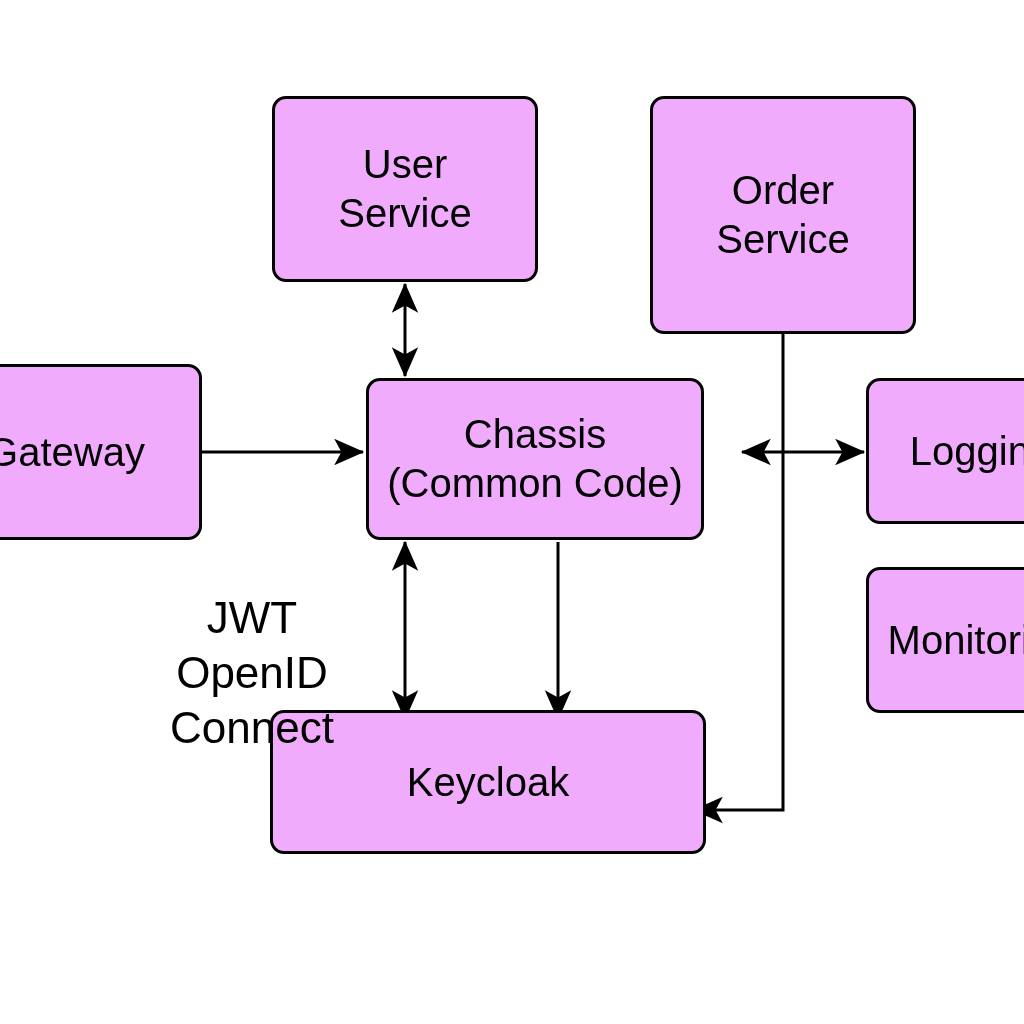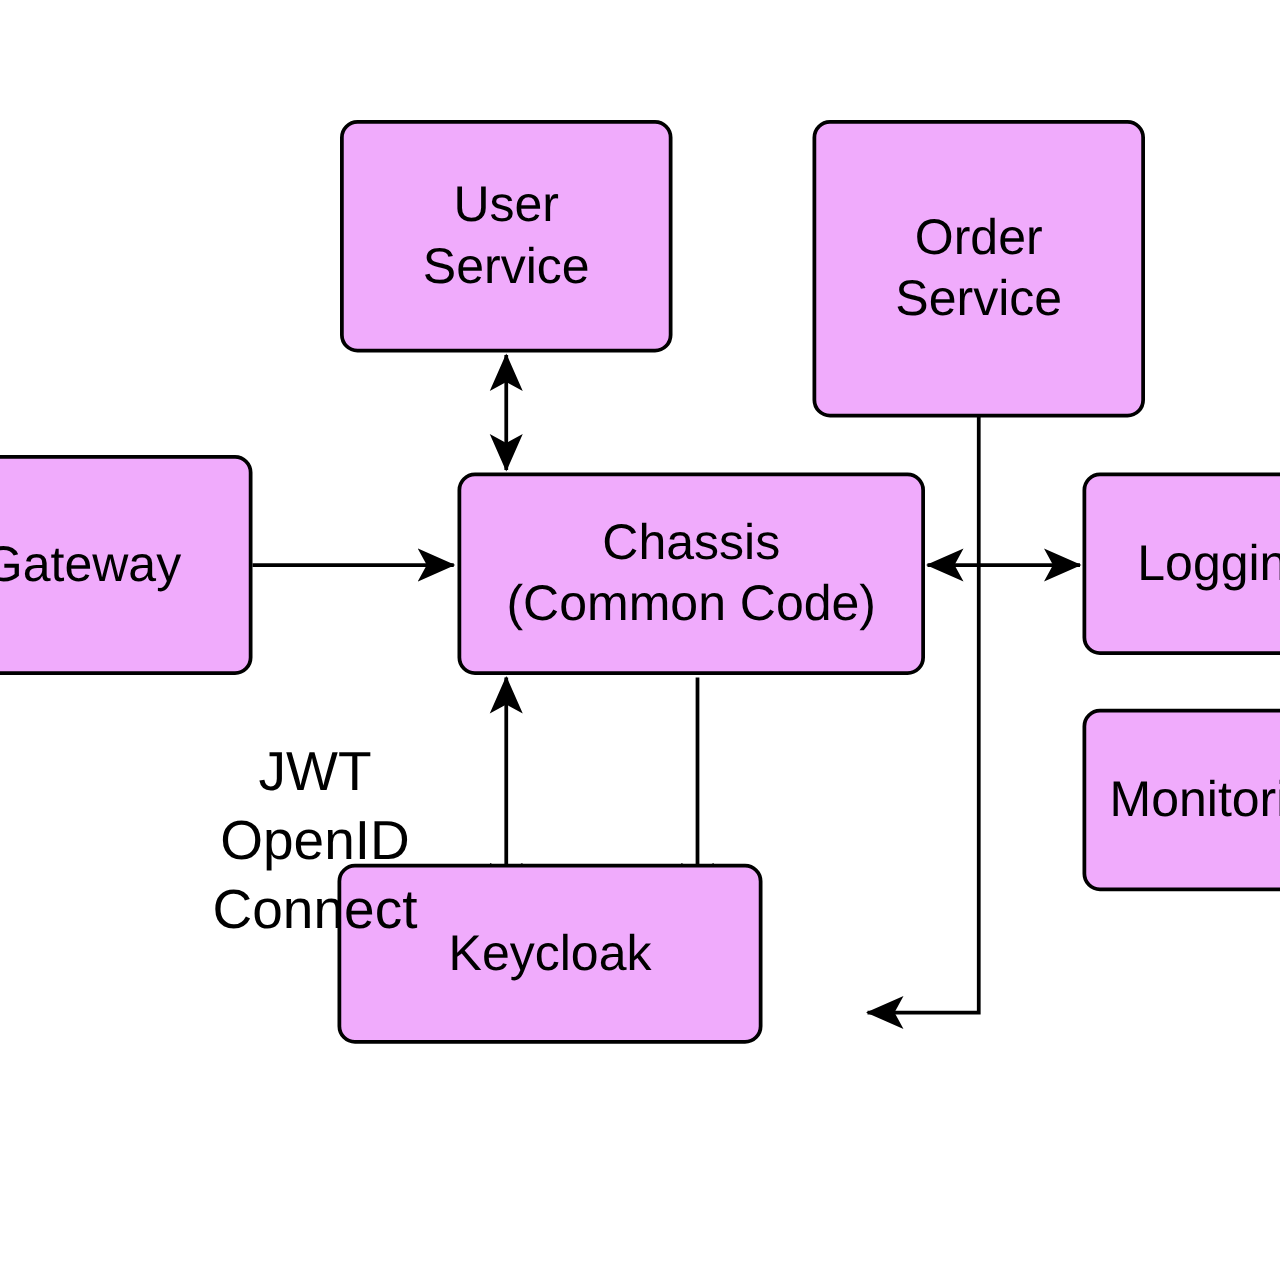--- a/index.html
+++ b/index.html
@@ -93,33 +93,33 @@
 
   <div class="node" style="left: 650px; top: 96px; width: 266px; height: 238px; border-color: rgb(0, 0, 0); color: rgb(0, 0, 0);">
     <span class="node-label">Order
 Service</span>
   </div>
 
   <div class="node" style="left: -70px; top: 364px; width: 272px; height: 176px; border-color: rgb(0, 0, 0); color: rgb(0, 0, 0);">
     <span class="node-label">Gateway</span>
   </div>
 
-  <div class="node" style="left: 366px; top: 378px; width: 374px; height: 162px; border-color: rgb(0, 0, 0); color: rgb(0, 0, 0);">
+  <div class="node" style="left: 366px; top: 378px; width: 338px; height: 162px; border-color: rgb(0, 0, 0); color: rgb(0, 0, 0);">
     <span class="node-label">Chassis
 (Common Code)</span>
   </div>
 
   <div class="node" style="left: 866px; top: 378px; width: 230px; height: 146px; border-color: rgb(0, 0, 0); color: rgb(0, 0, 0);">
     <span class="node-label">Logging</span>
   </div>
 
   <div class="node" style="left: 866px; top: 567px; width: 230px; height: 146px; border-color: rgb(0, 0, 0); color: rgb(0, 0, 0);">
     <span class="node-label">Monitoring</span>
   </div>
 
-  <div class="node" style="left: 270px; top: 691px; width: 340px; height: 144px; border-color: rgb(0, 0, 0); color: rgb(0, 0, 0); align-items: center;">
+  <div class="node" style="left: 270px; top: 710px; width: 436px; height: 144px; border-color: rgb(0, 0, 0); color: rgb(0, 0, 0); align-items: center;">
     <span class="node-label">Keycloak</span>
   </div>
 
   <div class="edge-label" style="left: 122px; top: 590px; width: 260px;">JWT
 OpenID Connect</div>
 
 </div>
 
 </body></html>

